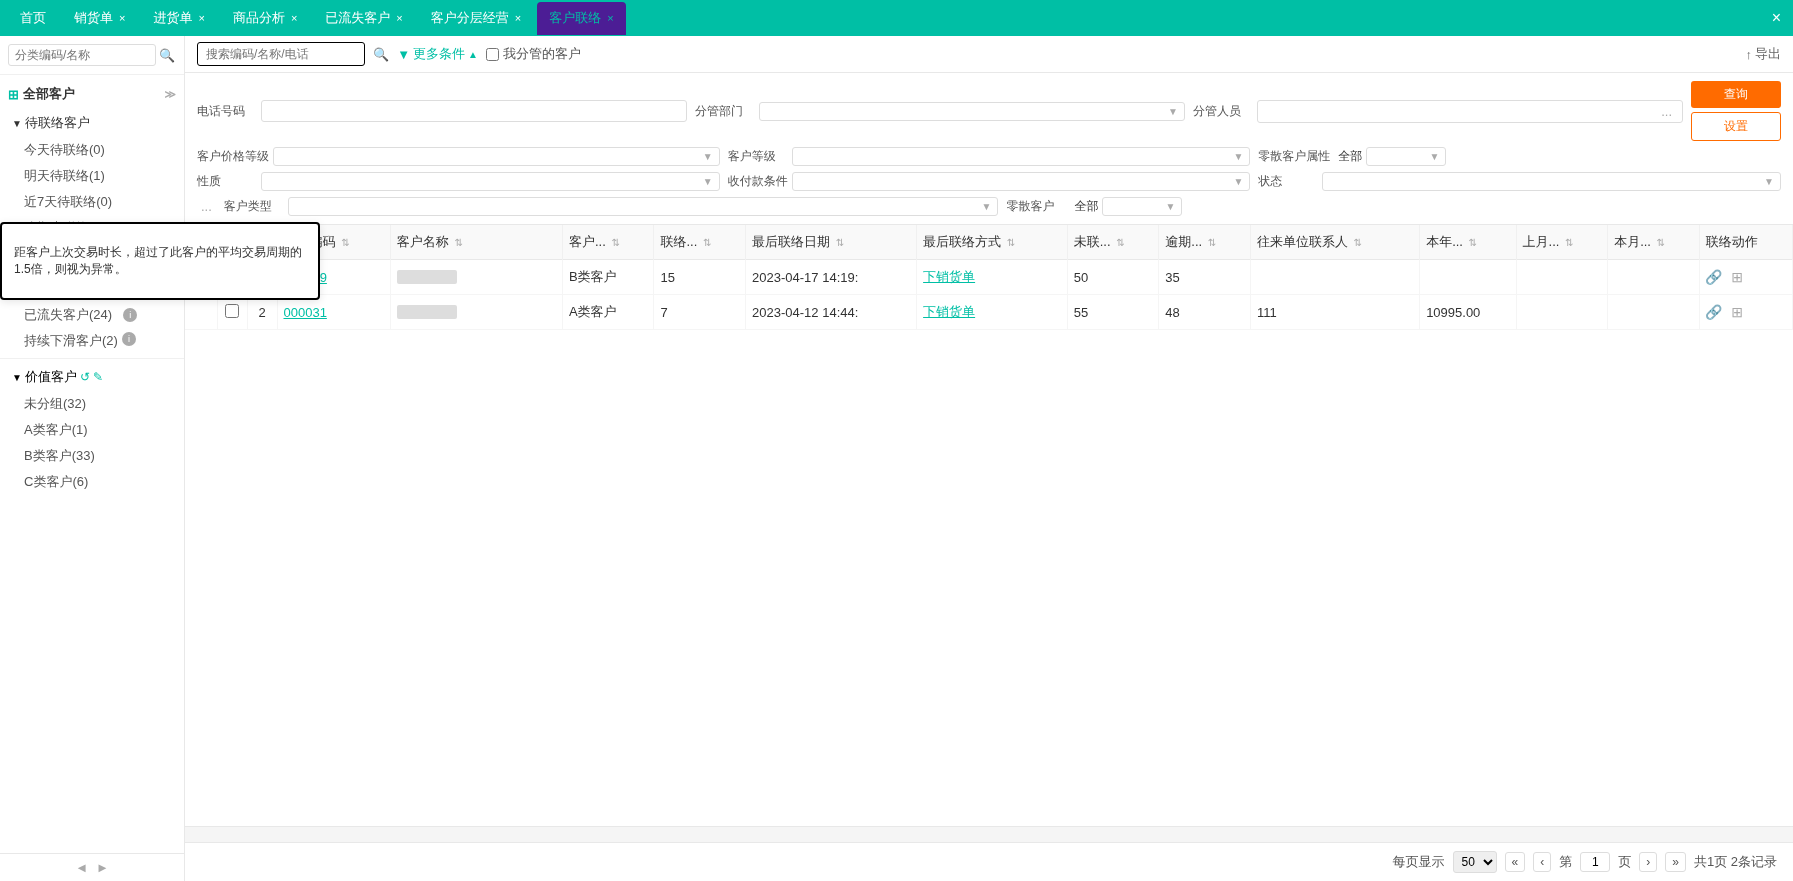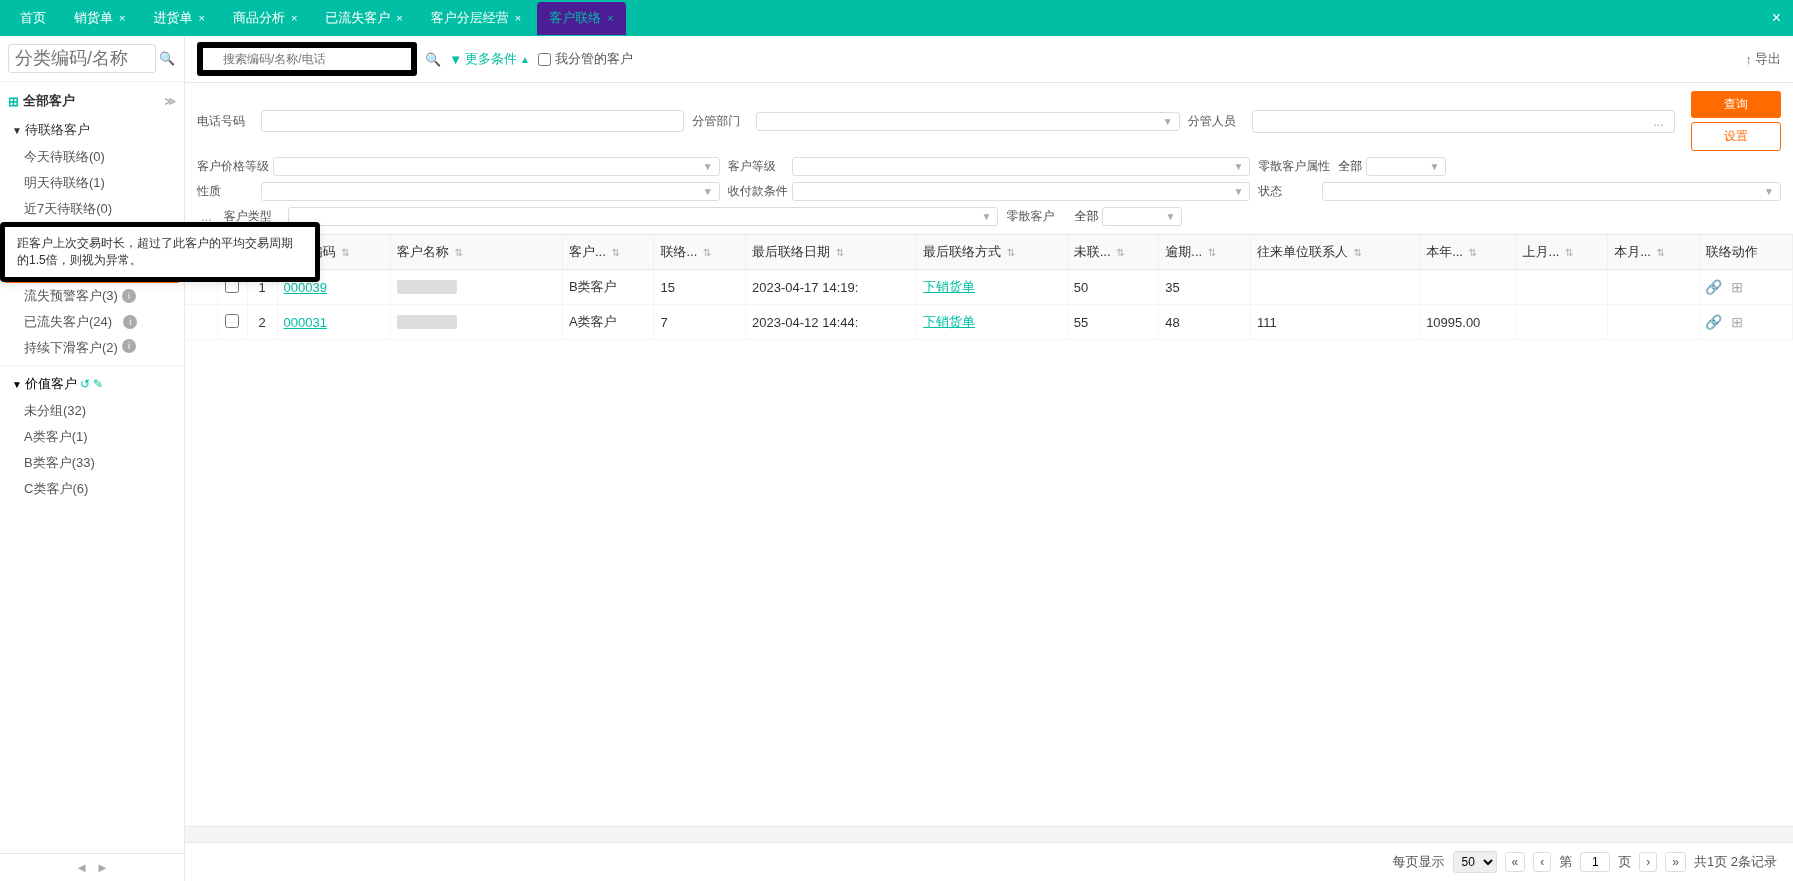--- a/index.html
+++ b/index.html
@@ -65,21 +65,21 @@
       display: flex;
       align-items: center;
       padding: 8px;
       border-bottom: 1px solid #f0f0f0;
       gap: 4px;
     }
     .sidebar-search input {
       border: 1px solid #ddd;
       border-radius: 3px;
       padding: 3px 6px;
-      font-size: 18px;
+      font-size: 12px;
       width: 130px;
       outline: none;
     }
     .sidebar-tree {
       flex: 1;
       overflow-y: auto;
       padding: 4px 0;
     }
     .tree-root {
       display: flex;
@@ -128,23 +128,23 @@
     }
     .edit-icon { color: #00bfa5; font-size: 12px; cursor: pointer; }
     .refresh-icon { color: #00bfa5; font-size: 12px; cursor: pointer; }
 
     
     .tooltip-box {
       position: absolute;
       left: 0;
       top: 222px;
       background: #fff;
-      border: 5px solid #000000;
+      border: 2px solid #000000;
       border-radius: 4px;
-      padding: 8px 12px;
+      padding: 20px 12px;
       font-size: 12px;
       color: #333;
       z-index: 100;
       max-width: 320px;
       box-shadow: 0 2px 8px rgba(0,0,0,0.1);
     }
 
     
     .content-area {
       flex: 1;
@@ -157,24 +157,24 @@
     
     .filter-bar {
       background: #fff;
       border-bottom: 1px solid #e8e8e8;
       padding: 6px 12px;
       display: flex;
       align-items: center;
       gap: 8px;
     }
     .filter-search-input {
-      border: 6px solid #000000;
-      border-radius: 3px;
-      padding: 4px 20px;
-      width: 220px;
+      border: 1px solid #000000;
+      border-radius: 3px;
+      padding: 4px 8px;
+      width: 168px;
       outline: none;
       font-size: 12px;
     }
     .filter-btn {
       display: flex;
       align-items: center;
       gap: 3px;
       color: #00bfa5;
       cursor: pointer;
       font-size: 12px;
@@ -242,21 +242,20 @@
       padding: 3px 8px;
       font-size: 12px;
       color: #333;
       flex: 1;
       outline: none;
     }
     .filter-btn-group {
       display: flex;
       flex-direction: column;
       gap: 4px;
-      margin-left: 8px;
     }
     .btn-query {
       background: #ff6b00;
       color: #fff;
       border: none;
       border-radius: 3px;
       padding: 5px 16px;
       cursor: pointer;
       font-size: 12px;
     }

